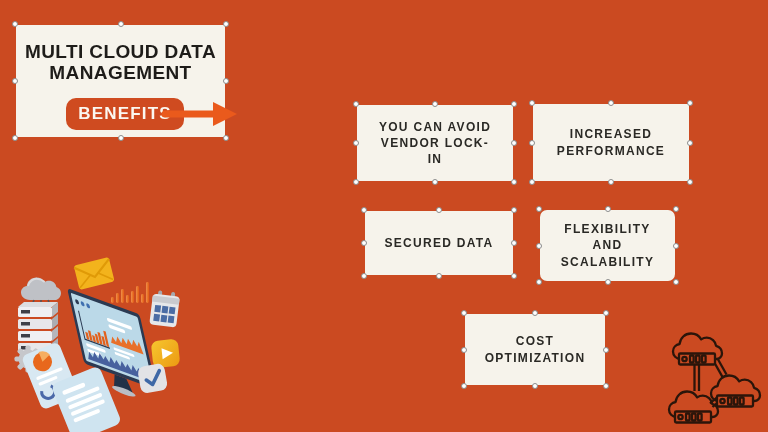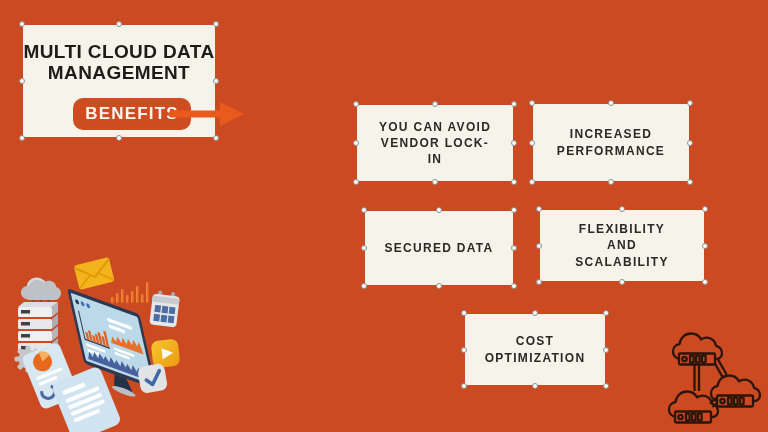--- a/index.html
+++ b/index.html
@@ -1,35 +1,35 @@
 <!DOCTYPE html>
 <html><head>
 <meta charset="utf-8">
 <style>
   html,body{margin:0;padding:0;}
   body{width:768px;height:432px;overflow:hidden;font-family:"Liberation Sans",sans-serif;}
   .canvas{position:absolute;left:0;top:0;width:768px;height:432px;background:#CB4A21;}
 
   
   .card{position:absolute;background:#F6F3EB;box-sizing:border-box;}
-  .title-card{left:23px;top:25px;width:192px;height:112px;}
+  .title-card{left:16px;top:25px;width:209px;height:112px;}
   .title-text{margin-top:16px;text-align:center;font-size:19px;font-weight:700;
     letter-spacing:.4px;line-height:1.12;color:#1E1C19;white-space:pre-line;}
   .benefits-btn{position:absolute;left:50px;top:73px;width:118px;height:32px;background:#CF4B20;
     border-radius:10px;color:#FBF8F1;font-size:17px;font-weight:700;letter-spacing:1.2px;
     display:flex;align-items:center;justify-content:center;}
   .arrow-svg{position:absolute;left:143px;top:74px;width:86px;height:30px;}
 
   .benefit-card{display:flex;align-items:center;justify-content:center;}
   .benefit-text{text-align:center;font-size:12px;font-weight:700;letter-spacing:1.3px;
     line-height:1.35;color:#2A2925;white-space:pre-line;}
   .card-a{left:357px;top:105px;width:156px;height:76px;}
   .card-b{left:533px;top:104px;width:156px;height:77px;}
-  .card-c{left:365px;top:211px;width:148px;height:74px;}
-  .card-d{left:540px;top:210px;width:164px;height:71px;}
+  .card-c{left:365px;top:211px;width:148px;height:64px;}
+  .card-d{left:540px;top:210px;width:135px;height:71px;border-radius:7px;}
   .card-e{left:465px;top:314px;width:140px;height:71px;}
 
   
   .handle{position:absolute;width:6px;height:6px;background:#fff;border:1px solid #8A8A8A;
     border-radius:50%;box-sizing:border-box;}
   .h-nw{left:-4px;top:-4px;} .h-n{left:calc(50% - 3px);top:-4px;} .h-ne{right:-4px;top:-4px;}
   .h-w{left:-4px;top:calc(50% - 3px);} .h-e{right:-4px;top:calc(50% - 3px);}
   .h-sw{left:-4px;bottom:-4px;} .h-s{left:calc(50% - 3px);bottom:-4px;} .h-se{right:-4px;bottom:-4px;}
 
   .illu{position:absolute;left:8px;top:253px;width:198px;height:179px;}

